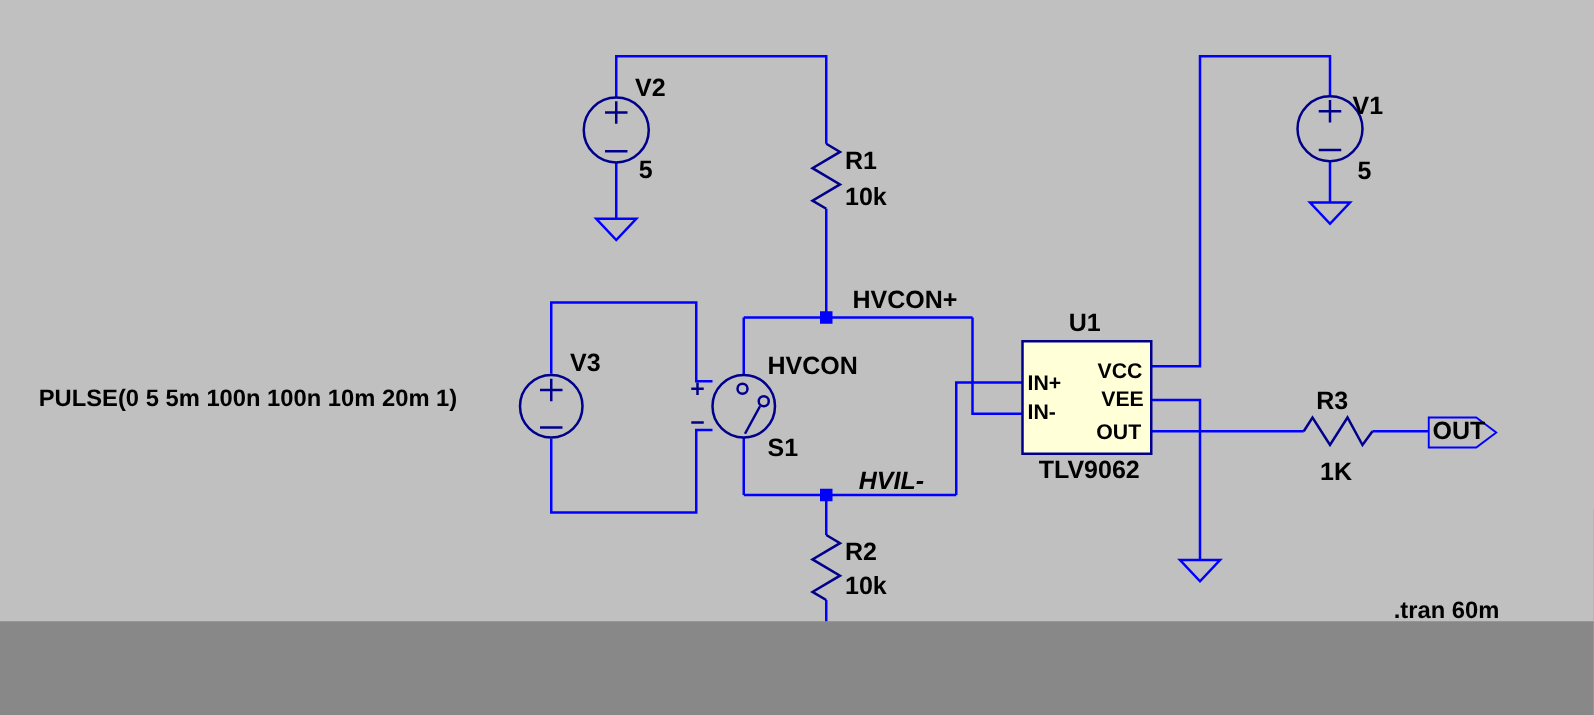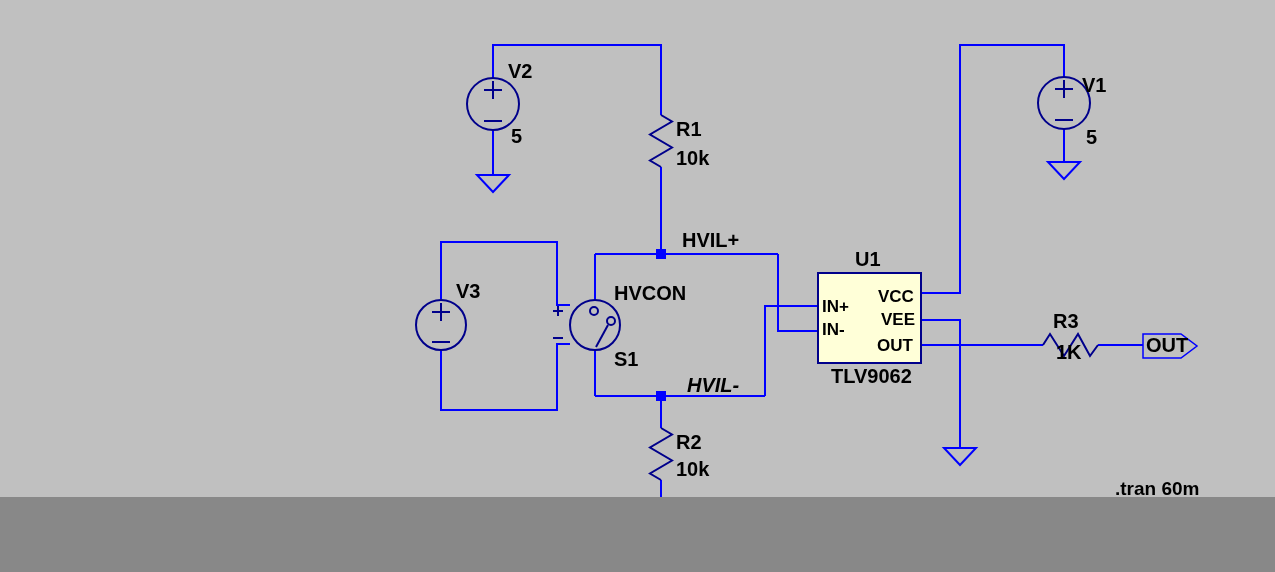--- a/index.html
+++ b/index.html
@@ -108,21 +108,21 @@
 
     <polygon stroke="#0000FF" stroke-width="1.5" fill="none" points="1143,334 1181,334 1197,346 1181,358 1143,358"></polygon>
   </svg>
 
   <div class="lbl" style="left:508px;top:61px;">V2</div>
   <div class="lbl" style="left:511px;top:126px;">5</div>
 
   <div class="lbl" style="left:676px;top:119px;">R1</div>
   <div class="lbl" style="left:676px;top:148px;">10k</div>
 
-  <div class="lbl" style="left:682px;top:230px;">HVIL+</div>
+  <div class="lbl" style="left:682px;top:230px;">HVCON+</div>
   <div class="lbl" style="left:614px;top:283px;">HVCON</div>
   <div class="lbl" style="left:614px;top:349px;">S1</div>
   <div class="lbl" style="left:687px;top:375px;font-style:italic;">HVIL-</div>
 
   <div class="lbl" style="left:456px;top:281px;">V3</div>
 
   <div class="lbl" style="left:676px;top:432px;">R2</div>
   <div class="lbl" style="left:676px;top:459px;">10k</div>
 
   <div class="lbl" style="left:855px;top:249px;">U1</div>
@@ -131,19 +131,20 @@
   <div class="lbl pin" style="left:822px;top:298px;">IN+</div>
   <div class="lbl pin" style="left:822px;top:321px;">IN-</div>
   <div class="lbl pin" style="left:878px;top:288px;">VCC</div>
   <div class="lbl pin" style="left:881px;top:311px;">VEE</div>
   <div class="lbl pin" style="left:877px;top:337px;">OUT</div>
 
   <div class="lbl" style="left:1082px;top:75px;">V1</div>
   <div class="lbl" style="left:1086px;top:127px;">5</div>
 
   <div class="lbl" style="left:1053px;top:311px;">R3</div>
-  <div class="lbl" style="left:1056px;top:342px;">1K</div>
+  <div class="lbl" style="left:1056px;top:368px;">1K</div>
 
   <div class="lbl" style="left:1146px;top:335px;">OUT</div>
 
+  <div class="lbl dir" style="left:31px;top:310px;">PULSE(0 5 5m 100n 100n 10m 20m 1)</div>
   <div class="lbl dir" style="left:1115px;top:479px;">.tran 60m</div>
 
 </div>
 
 </body></html>

